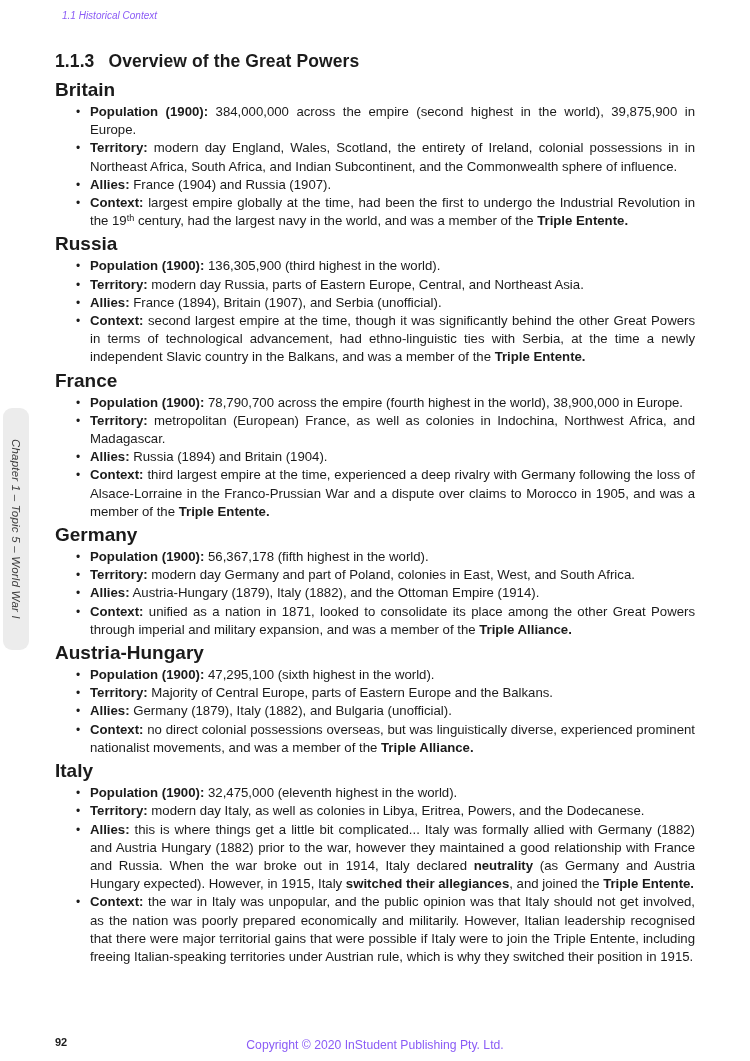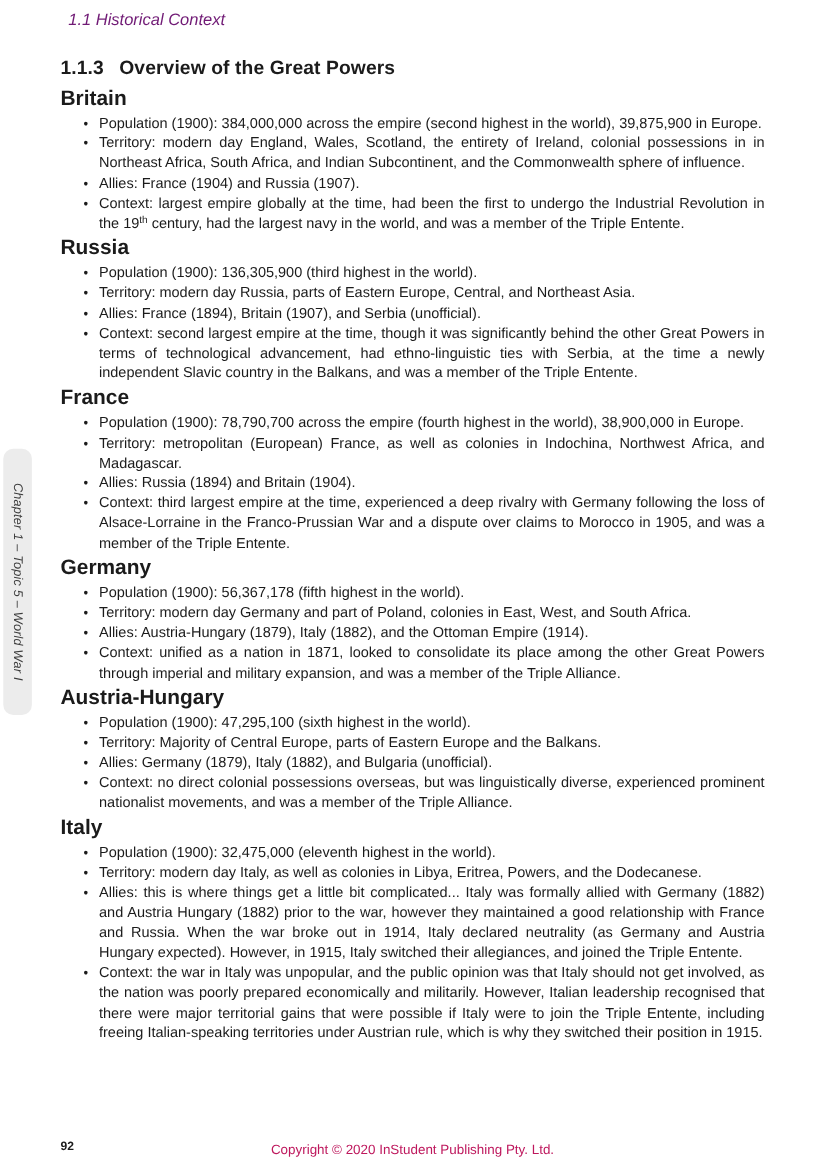--- a/index.html
+++ b/index.html
@@ -13,22 +13,22 @@
   .page {
     position: relative;
     width: 750px; height: 1061px;
     overflow: hidden;
     background: #ffffff;
   }
   .running-header {
     position: absolute;
     top: 10px; left: 62px;
     font-style: italic;
-    font-size: 15px;
-    color: #701a75;
+    font-size: 10px;
+    color: #8b5cf6;
   }
   .content {
     position: absolute;
     left: 55px; top: 51px;
     width: 640px;
   }
   .doc-title {
     font-size: 17.5px;
     font-weight: bold;
     line-height: 20px;
@@ -56,21 +56,21 @@
     margin: 0;
   }
   ul.bullets li::before {
     content: "\2022";
     position: absolute;
     left: 0; top: 0;
     font-size: 12px;
     line-height: 18.2px;
     color: #1b1b1b;
   }
-  .b { font-weight: normal; margin-top: 40px; }
+  .b { font-weight: bold; margin-top: 40px; }
   sup {
     font-size: 69%;
     line-height: 0;
     vertical-align: baseline;
     position: relative;
     top: -0.45em;
   }
   .sidebar-tab {
     position: absolute;
     left: 3px; top: 408px;
@@ -99,21 +99,21 @@
     left: 55px; top: 0;
     font-weight: bold;
     font-size: 11px;
   }
   .copyright {
     position: absolute;
     left: 0; top: 2px;
     width: 750px;
     text-align: center;
     font-size: 12.2px;
-    color: #be185d;
+    color: #8b5cf6;
   }
 </style>
 </head>
 <body>
 
 <div class="page">
 
   <div class="running-header">1.1 Historical Context</div>
 
   <div class="sidebar-tab">

